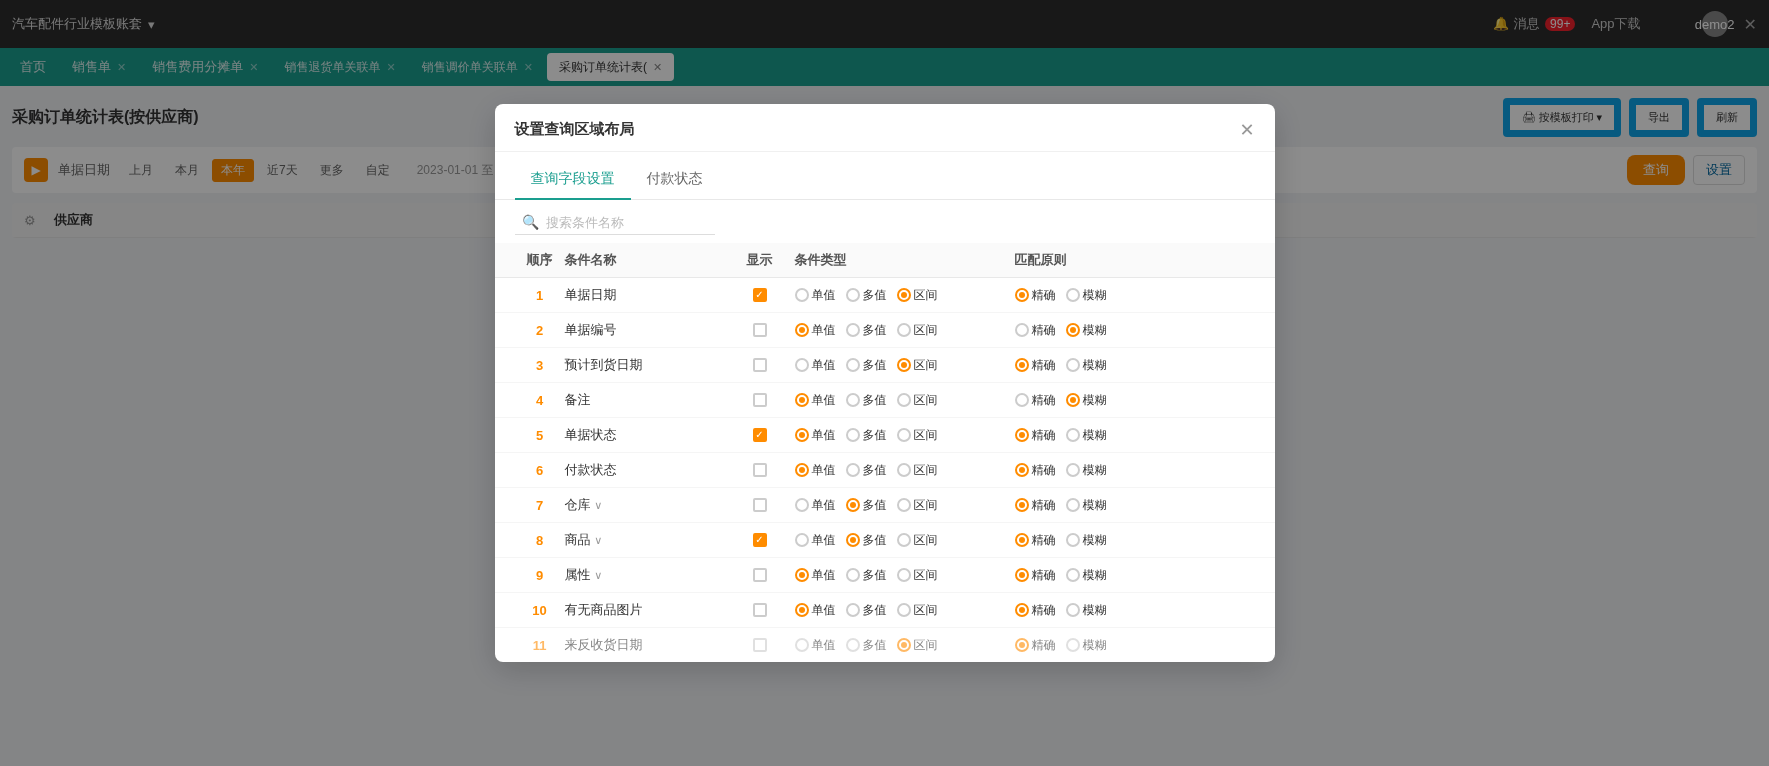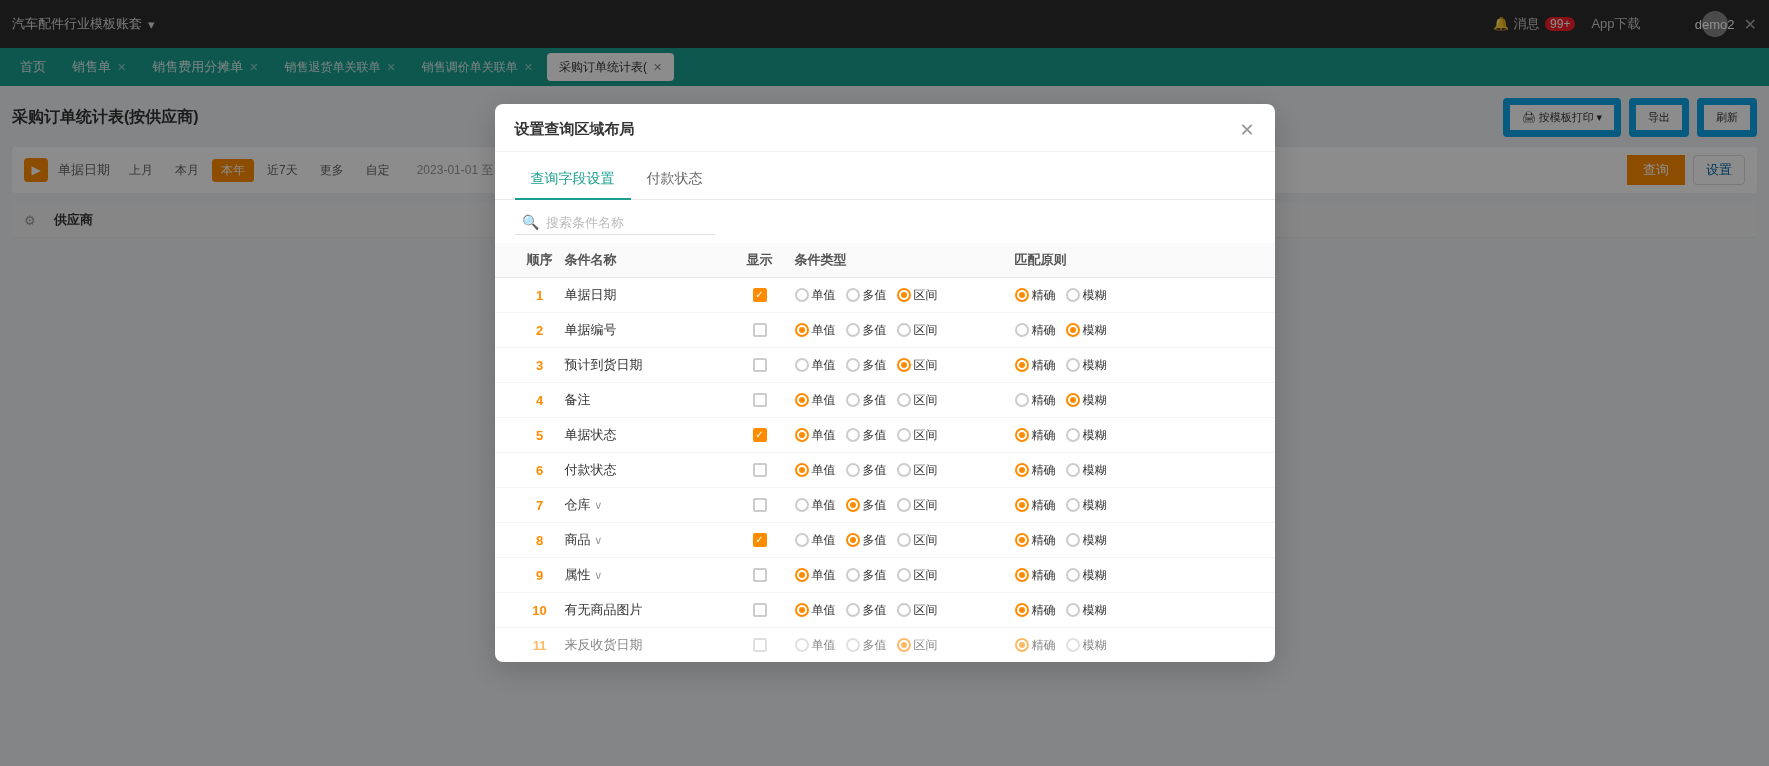--- a/index.html
+++ b/index.html
@@ -72,21 +72,21 @@
       align-items: center;
       gap: 10px;
     }
     .filter-toggle { width: 24px; height: 24px; background: #ff8c00; color: #fff; border-radius: 4px; display: flex; align-items: center; justify-content: center; cursor: pointer; font-size: 12px; }
     .date-label { font-size: 13px; color: #666; }
     .date-pills { display: flex; gap: 4px; align-items: center; }
     .pill { padding: 2px 8px; border-radius: 3px; font-size: 12px; cursor: pointer; border: 1px solid transparent; color: #666; }
     .pill.active { background: #ff8c00; color: #fff; border-color: #ff8c00; }
     .date-range { font-size: 12px; color: #999; margin-left: 8px; }
     .filter-actions { margin-left: auto; display: flex; gap: 8px; }
-    .btn-query { background: #ff8c00; color: #fff; border: none; padding: 5px 16px; border-radius: 0; cursor: pointer; font-size: 13px; }
+    .btn-query { background: #ff8c00; color: #fff; border: none; padding: 5px 16px; border-radius: 8px; cursor: pointer; font-size: 13px; }
     .btn-setting { background: #fff; border: 1px solid #ddd; color: #0369a1; padding: 5px 12px; border-radius: 4px; cursor: pointer; font-size: 13px; }
 
     
     .table-area { background: #fff; border-radius: 4px; overflow: hidden; }
     .table-header { display: flex; align-items: center; background: #f5f5f5; padding: 8px 12px; border-bottom: 1px solid #e8e8e8; }
     .col-gear { width: 30px; color: #999; }
     .col-supplier { flex: 1; font-weight: bold; font-size: 13px; color: #333; }
 
     
     .modal-overlay {

